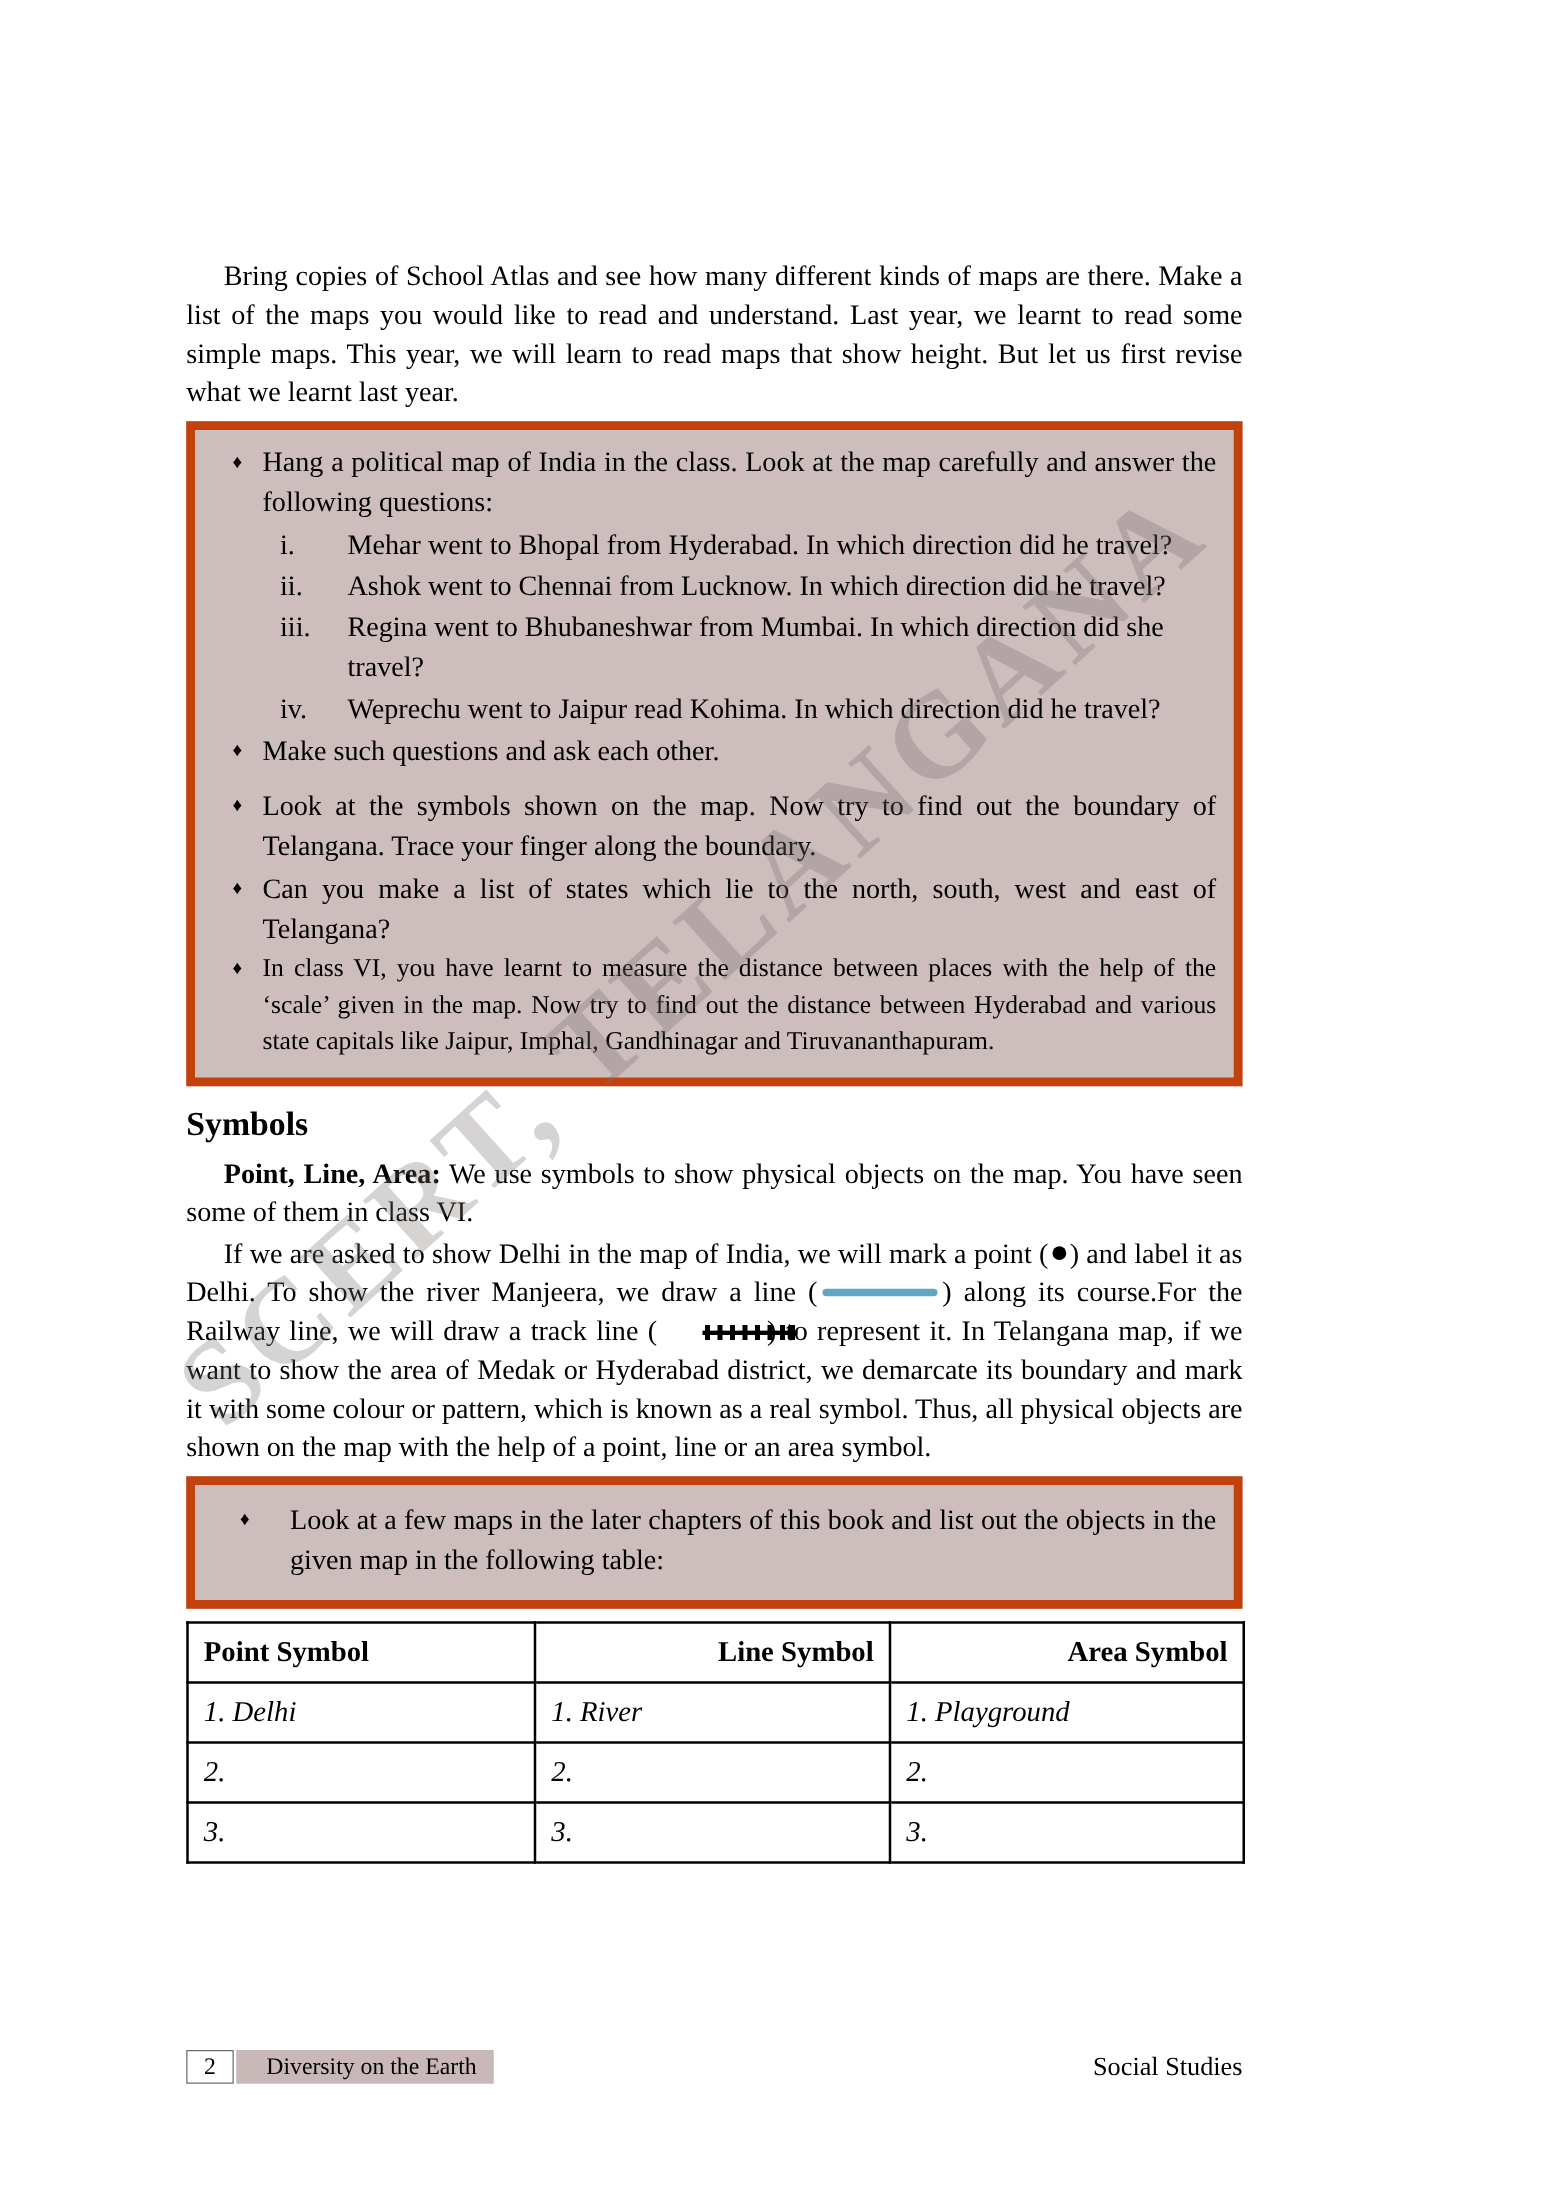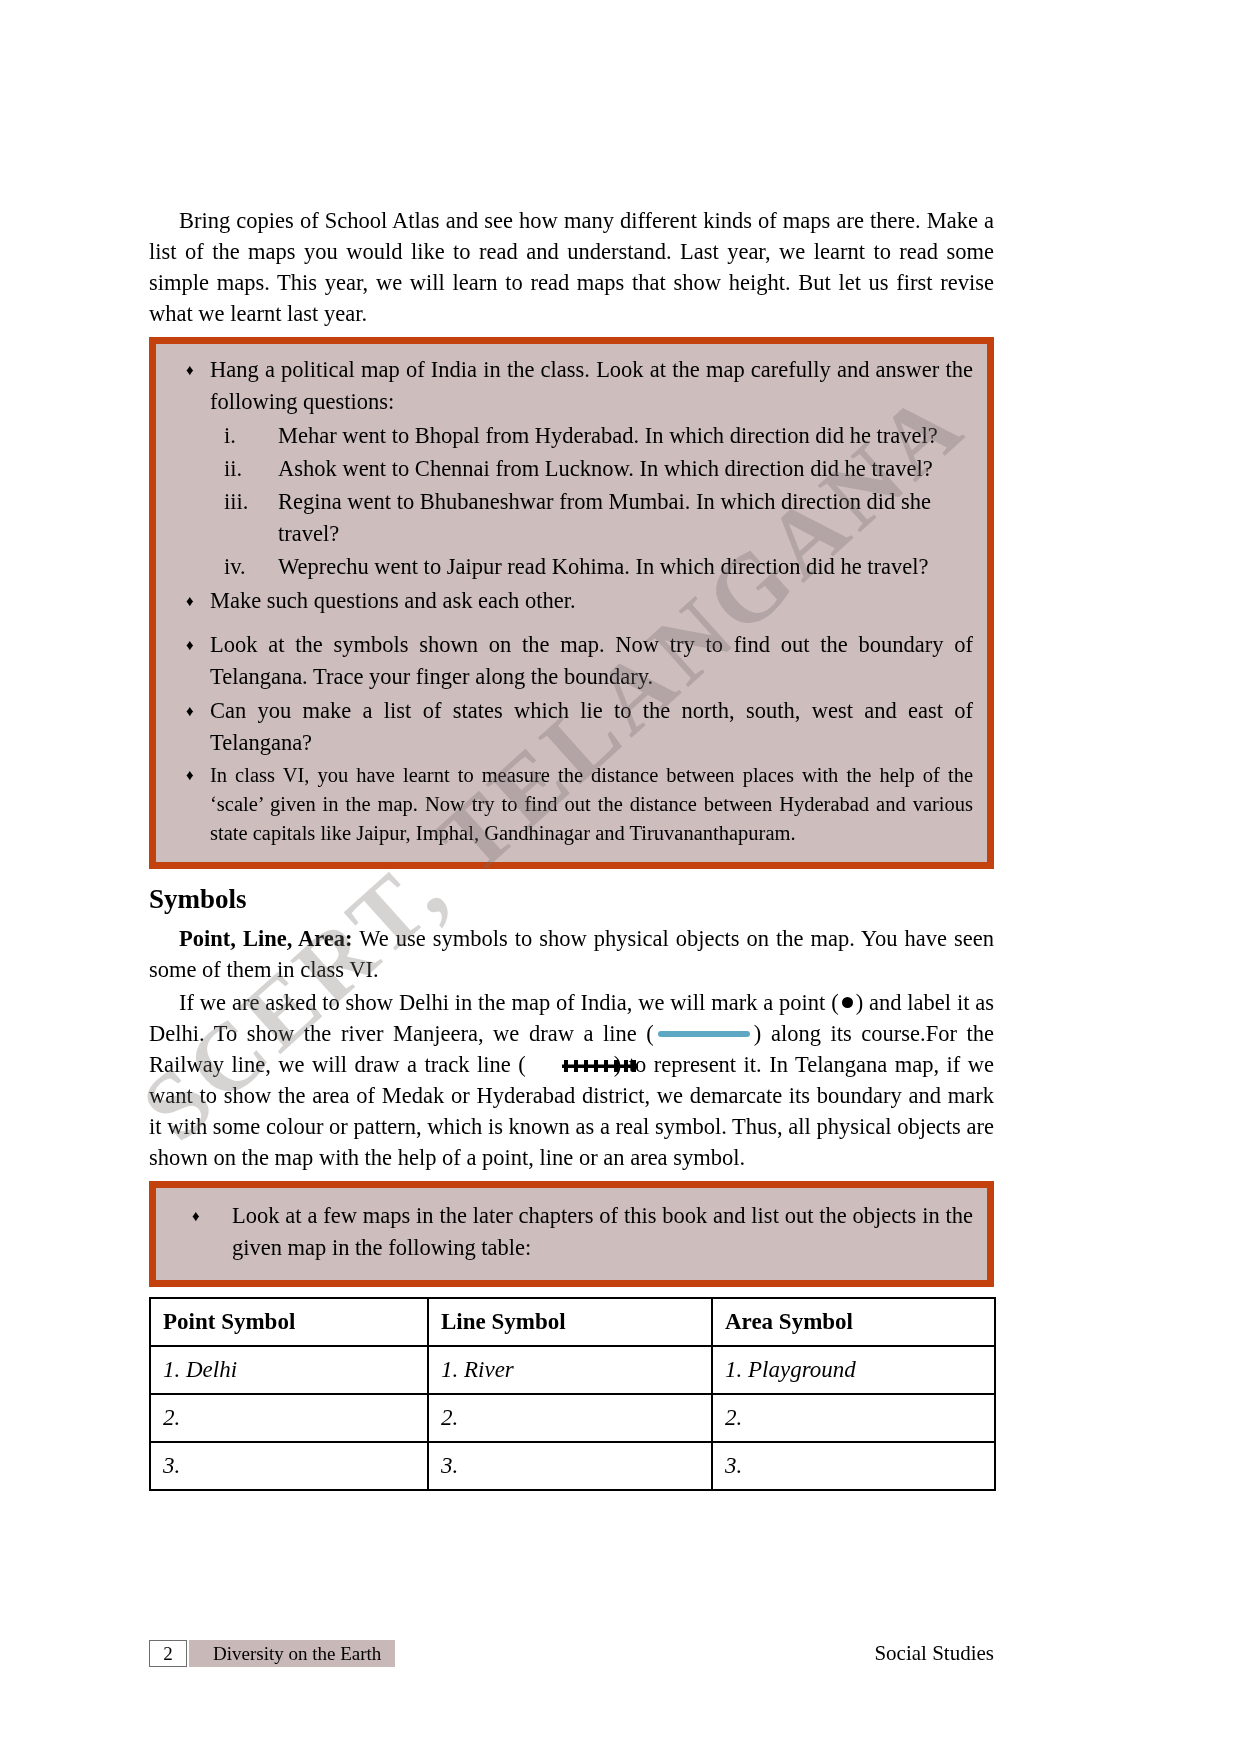--- a/index.html
+++ b/index.html
@@ -169,21 +169,21 @@
   }
   table.symbol-table th,
   table.symbol-table td {
     border: 2px solid #000;
     height: 42px;
     padding: 2px 12px;
     font-size: 23px;
   }
   table.symbol-table th {
     font-weight: bold;
-    text-align: left;
+    text-align: right;
   }
   table.symbol-table th.left { text-align: left; }
   table.symbol-table td {
     font-style: italic;
     text-align: left;
     vertical-align: middle;
   }
   table.symbol-table col.c1 { width: 278px; }
   table.symbol-table col.c2 { width: 284px; }
   table.symbol-table col.c3 { width: 283px; }

